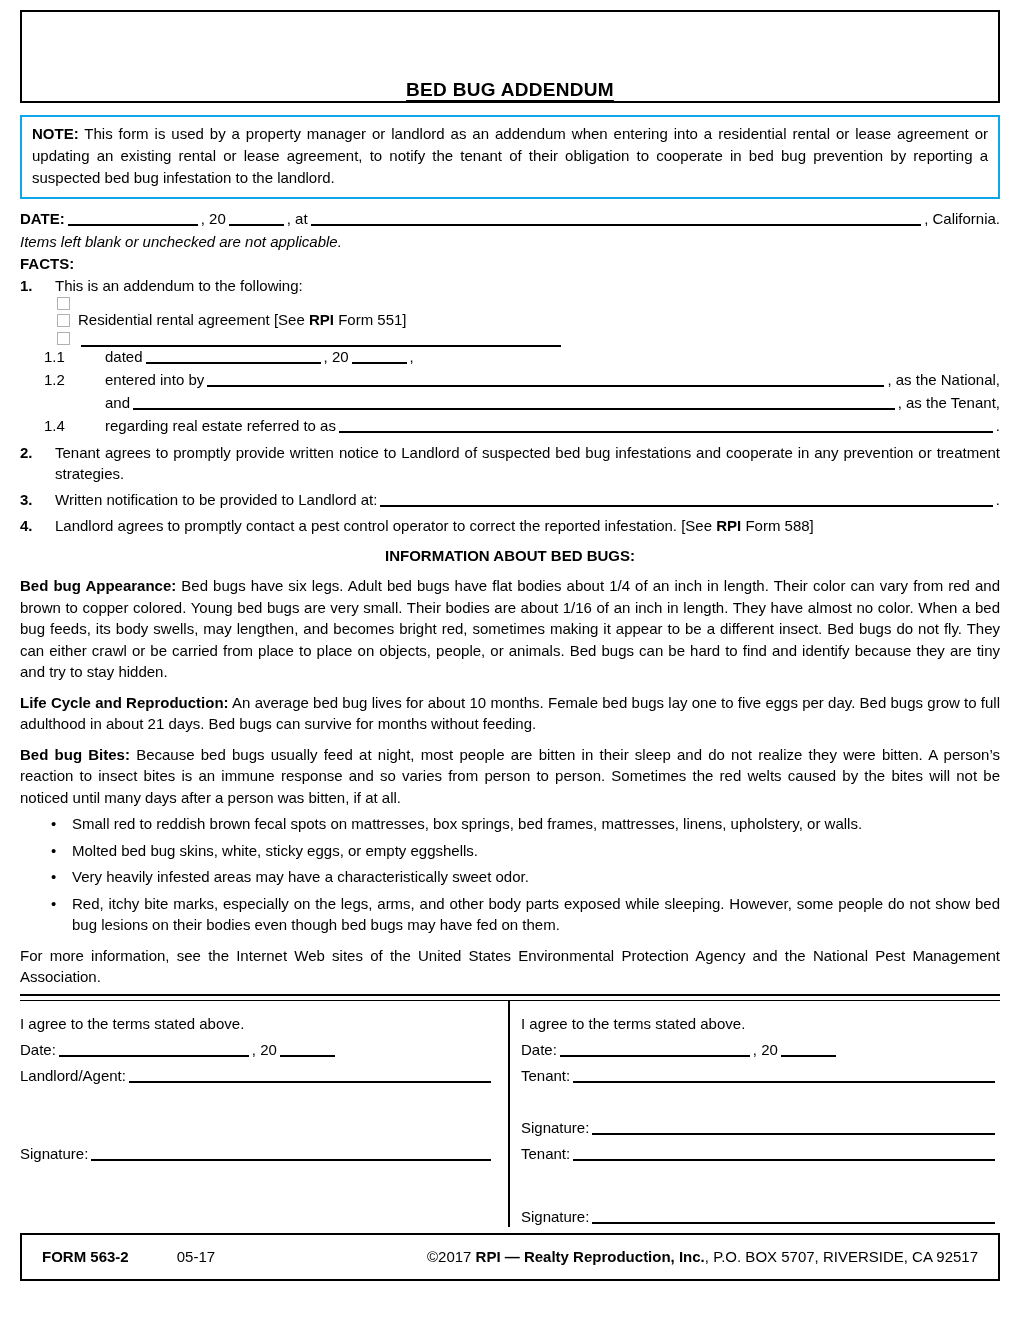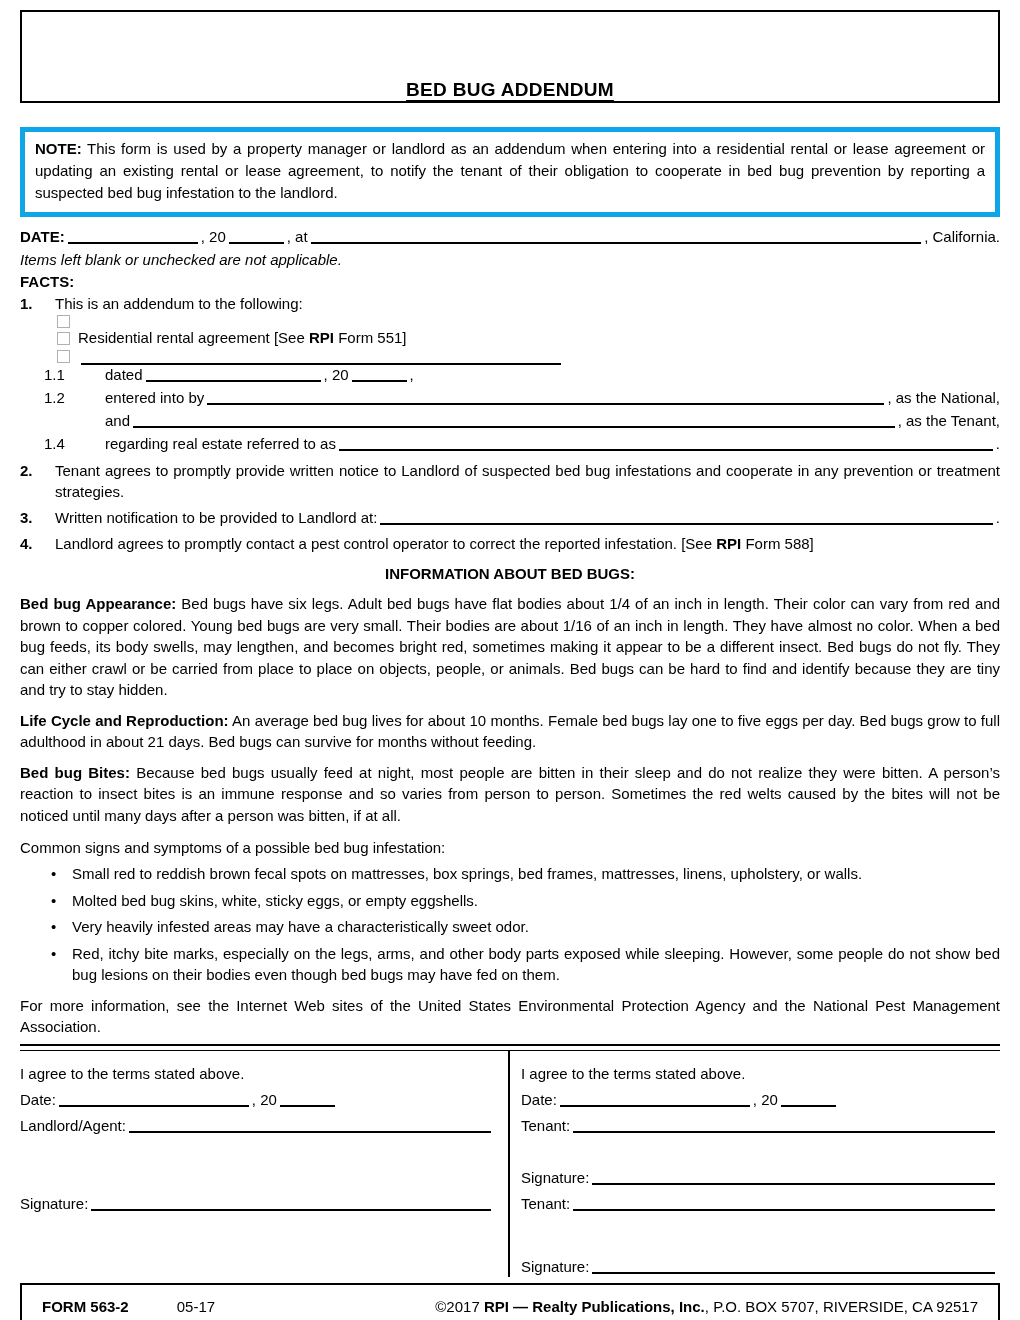--- a/index.html
+++ b/index.html
@@ -9,21 +9,21 @@
     font-size: 15px; color: #000;
     -webkit-font-smoothing: antialiased;
   }
   .page { box-sizing: border-box; width: 1020px; height: 1320px; padding: 10px 20px 0 20px; overflow: hidden; }
 
   
   .title-box { border: 2px solid #000; height: 89px; display: flex; align-items: flex-end; justify-content: center; }
   .form-title { font-size: 19px; font-weight: bold; text-decoration: underline; text-decoration-thickness: 2px; text-underline-offset: 4px; letter-spacing: .3px; }
 
   
-  .note-box { border: 5px solid #0ea5e9; margin-top: 24px; padding: 6px 10px 8px 10px; line-height: 22px; text-align: justify; }
+  .note-box { border: 2px solid #0ea5e9; margin-top: 12px; padding: 6px 10px 8px 10px; line-height: 22px; text-align: justify; }
   .b { font-weight: bold; }
 
   
   .row { display: flex; align-items: baseline; line-height: 21px; }
   .bl { border-bottom: 2px solid #000; height: 13px; margin: 0 3px; position: relative; top: 2px; }
   .w55  { width: 55px; }
   .w130 { width: 130px; }
   .w175 { width: 175px; }
   .w190 { width: 190px; }
   .w480 { width: 480px; }
@@ -167,21 +167,20 @@
   <div class="para">
     <span class="b">Bed bug Appearance:</span><span> Bed bugs have six legs. Adult bed bugs have flat bodies about 1/4 of an inch in length. Their color can vary from red and brown to copper colored. Young bed bugs are very small. Their bodies are about 1/16 of an inch in length. They have almost no color. When a bed bug feeds, its body swells, may lengthen, and becomes bright red, sometimes making it appear to be a different insect. Bed bugs do not fly. They can either crawl or be carried from place to place on objects, people, or animals. Bed bugs can be hard to find and identify because they are tiny and try to stay hidden.</span>
   </div>
   <div class="para">
     <span class="b">Life Cycle and Reproduction:</span><span> An average bed bug lives for about 10 months. Female bed bugs lay one to five eggs per day. Bed bugs grow to full adulthood in about 21 days. Bed bugs can survive for months without feeding.</span>
   </div>
   <div class="para">
     <span class="b">Bed bug Bites:</span><span> Because bed bugs usually feed at night, most people are bitten in their sleep and do not realize they were bitten. A person’s reaction to insect bites is an immune response and so varies from person to person. Sometimes the red welts caused by the bites will not be noticed until many days after a person was bitten, if at all.</span>
   </div>
 
-  <div class="common-intro">Common signs and symptoms of a possible bed bug infestation:</div>
 
   <div class="bullet">
     <span class="bullet-marker">•</span>
     <span>Small red to reddish brown fecal spots on mattresses, box springs, bed frames, mattresses, linens, upholstery, or walls.</span>
   </div>
   <div class="bullet">
     <span class="bullet-marker">•</span>
     <span>Molted bed bug skins, white, sticky eggs, or empty eggshells.</span>
   </div>
   <div class="bullet">
@@ -239,16 +238,16 @@
       <div class="sig-row gap-r-sig2">
         <span>Signature:</span>
         <span class="bl fill"></span>
       </div>
     </div>
   </div>
 
   <div class="footer-box">
     <span class="b">FORM 563-2</span>
     <span class="f-rev">05-17</span>
-    <span class="f-copy"><span>©2017 </span><span class="b">RPI — Realty Publications, Inc.</span><span>, P.O. BOX 5707, RIVERSIDE, CA 92517</span></span>
+    <span class="f-copy"><span>©2017 </span><span class="b">RPI — Realty Reproduction, Inc.</span><span>, P.O. BOX 5707, RIVERSIDE, CA 92517</span></span>
   </div>
 
 </div>
 
 </body></html>

